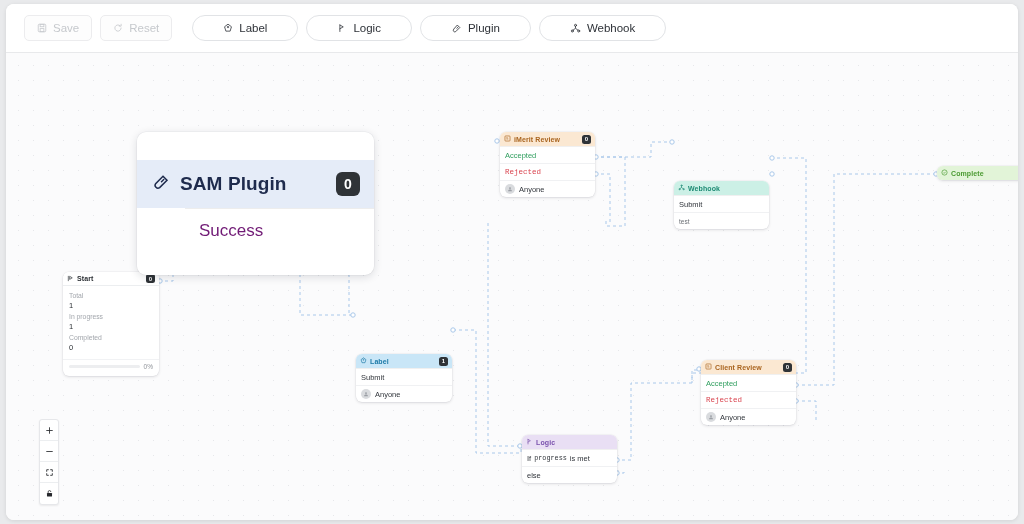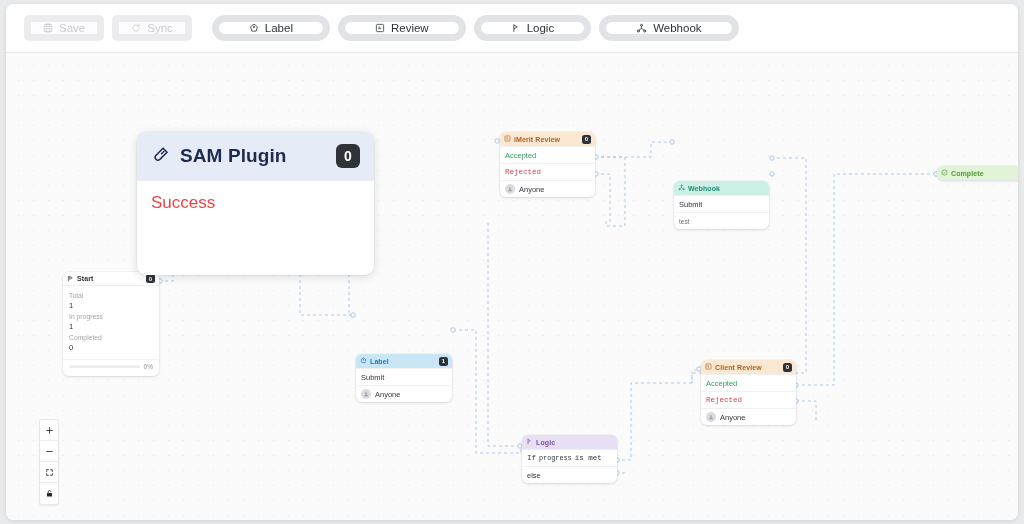--- a/index.html
+++ b/index.html
@@ -32,21 +32,21 @@
     padding-left: 18px;
     gap: 8px;
   }
   .tbtn {
     height: 26px;
     display: flex; align-items: center; gap: 6px;
     padding: 0 12px;
     font-size: 11.5px;
     color: #2e3238;
     background: #fff;
-    border: 7px solid #84cc16;
+    border: 1px solid #84cc16;
     border-radius: 5px;
     white-space: nowrap;
     user-select: none;
   }
   .tbtn.disabled { color: #c6c9cd; border-color: #ececee; background: #fdfdfd; }
   .tbtn.pill { border-radius: 15px; padding: 0 26px; border-color: #e1e3e6; }
   .tbtn.pill.wide { padding: 0 30px; }
   .tbtn svg { display: block; }
   .tb-sep { width: 4px; }
 
@@ -97,21 +97,21 @@
     display: flex; align-items: center;
     padding: 0 5px;
     border-top: 1px solid #f0f1f3;
     color: #32363c;
     font-size: 7.5px;
   }
   .nrow.first { border-top: 1px solid rgba(0,0,0,0.06); }
   .nrow.accept { color: #2f9e5e; }
   .nrow.reject { color: #d9434e; font-family: Liberation Mono, monospace; }
   .nrow.mono { font-family: "Liberation Mono", monospace; font-size: 6.8px; gap: 3px; }
-  .nrow.mono .kw { font-family: Liberation Mono, monospace; font-size: 7.5px; }
+  .nrow.mono .kw { font-family: Liberation Sans, sans-serif; font-size: 7.5px; }
   .avatar {
     width: 10px; height: 10px; border-radius: 50%;
     background: #d9dbde;
     margin-right: 4px;
     display: flex; align-items: center; justify-content: center;
     flex: none;
   }
 
   
   .h-review   { background: #fbe8d2; color: #a9641f; }
@@ -137,28 +137,29 @@
   .progbar i { display: block; height: 100%; background: #b9bcc1; border-radius: 2px; }
   .progpct { font-size: 6.5px; color: #8e9298; }
 
   
   #node-sam {
     left: 131px; top: 79px; width: 237px; height: 143px;
     border-radius: 9px;
     box-shadow: 0 2px 8px rgba(20,25,40,0.14), 0 0 0 0.6px rgba(20,25,40,0.05);
   }
   #node-sam .nhead {
-    height: 48px; padding: 0 14px; gap: 9px; font-size: 19px;
+    height: 48px; padding: 0 14px; gap: 9px; font-size: 19px; margin-top: 28px;
   }
   #node-sam .badge {
     min-width: 24px; height: 24px; font-size: 14px; border-radius: 6px; padding: 0 5px;
   }
   #node-sam .nrow {
-    height: 44px; padding: 0 14px; font-size: 17px; color: #ef4444;
+    height: 44px; padding: 0 14px; font-size: 17px; color: #701a75;
     border-top: 1px solid rgba(0,0,0,0.07);
+    margin-left: 48px;
   }
 
   
   #zoomctl {
     position: absolute; left: 33px; top: 366px;
     width: 20px;
     background: #fff;
     border: 1px solid #e6e7ea;
     border-radius: 3px;
     overflow: hidden;
@@ -191,57 +192,57 @@
       <span>Save</span>
     </div>
 
     <div class="tbtn disabled">
       <span>
         <svg width="10" height="10" viewBox="0 0 16 16" fill="none" stroke="currentColor" stroke-width="1.3" stroke-linecap="round">
           <path d="M13 8A5 5 0 1 1 11.2 4.2"></path>
             <path d="M13 2v3h-3"></path>
         </svg>
       </span>
-      <span>Sync</span>
+      <span>Reset</span>
     </div>
 
 
     <span class="tb-sep"></span>
 
     <div class="tbtn pill wide">
       <span>
         <svg width="10" height="10" viewBox="0 0 16 16" fill="none" stroke="currentColor" stroke-width="1.25">
           <path d="M8 1.8 13.5 6 11.4 13H4.6L2.5 6z"></path>
             <circle cx="8" cy="6.4" r="1.2"></circle>
         </svg>
       </span>
       <span>Label</span>
     </div>
 
-    <div class="tbtn pill wide">
-      <span>
-        <svg width="10" height="10" viewBox="0 0 16 16" fill="none" stroke="currentColor" stroke-width="1.25">
-          <rect x="2.2" y="2.2" width="11.6" height="11.6" rx="1.6"></rect>
-            <path d="M5.2 6.4h3.2M5.2 9h4.6"></path>
-        </svg>
-      </span>
-      <span>Review</span>
-    </div>
 
 
     <div class="tbtn pill wide">
       <span>
         <svg width="10" height="10" viewBox="0 0 16 16" fill="none" stroke="currentColor" stroke-width="1.25" stroke-linecap="round">
           <path d="M4.6 13.6V3.2"></path>
             <path d="M4.6 3.2 10 6.2 4.6 9.2"></path>
         </svg>
       </span>
       <span>Logic</span>
     </div>
 
+    <div class="tbtn pill wide">
+      <span>
+        <svg width="11" height="11" viewBox="0 0 16 16" fill="none" stroke="currentColor" stroke-width="1.2" stroke-linecap="round">
+          <path d="M9.6 3.4 12.8 6.6 6.9 12.5a2.3 2.3 0 0 1-3.2-3.2z"></path>
+            <path d="M10.2 6l-1.8 1.8"></path>
+        </svg>
+      </span>
+      <span>Plugin</span>
+    </div>
 
     <div class="tbtn pill wide">
       <span>
         <svg width="11" height="11" viewBox="0 0 16 16" fill="none" stroke="currentColor" stroke-width="1.2" stroke-linecap="round">
           <circle cx="8" cy="3.4" r="1.5"></circle>
             <circle cx="3.4" cy="11.6" r="1.5"></circle>
             <circle cx="12.6" cy="11.6" r="1.5"></circle>
           <path d="M8 4.9v3M6.8 8.6 4.3 10.6M9.2 8.6l2.5 2"></path>
         </svg>
       </span>

